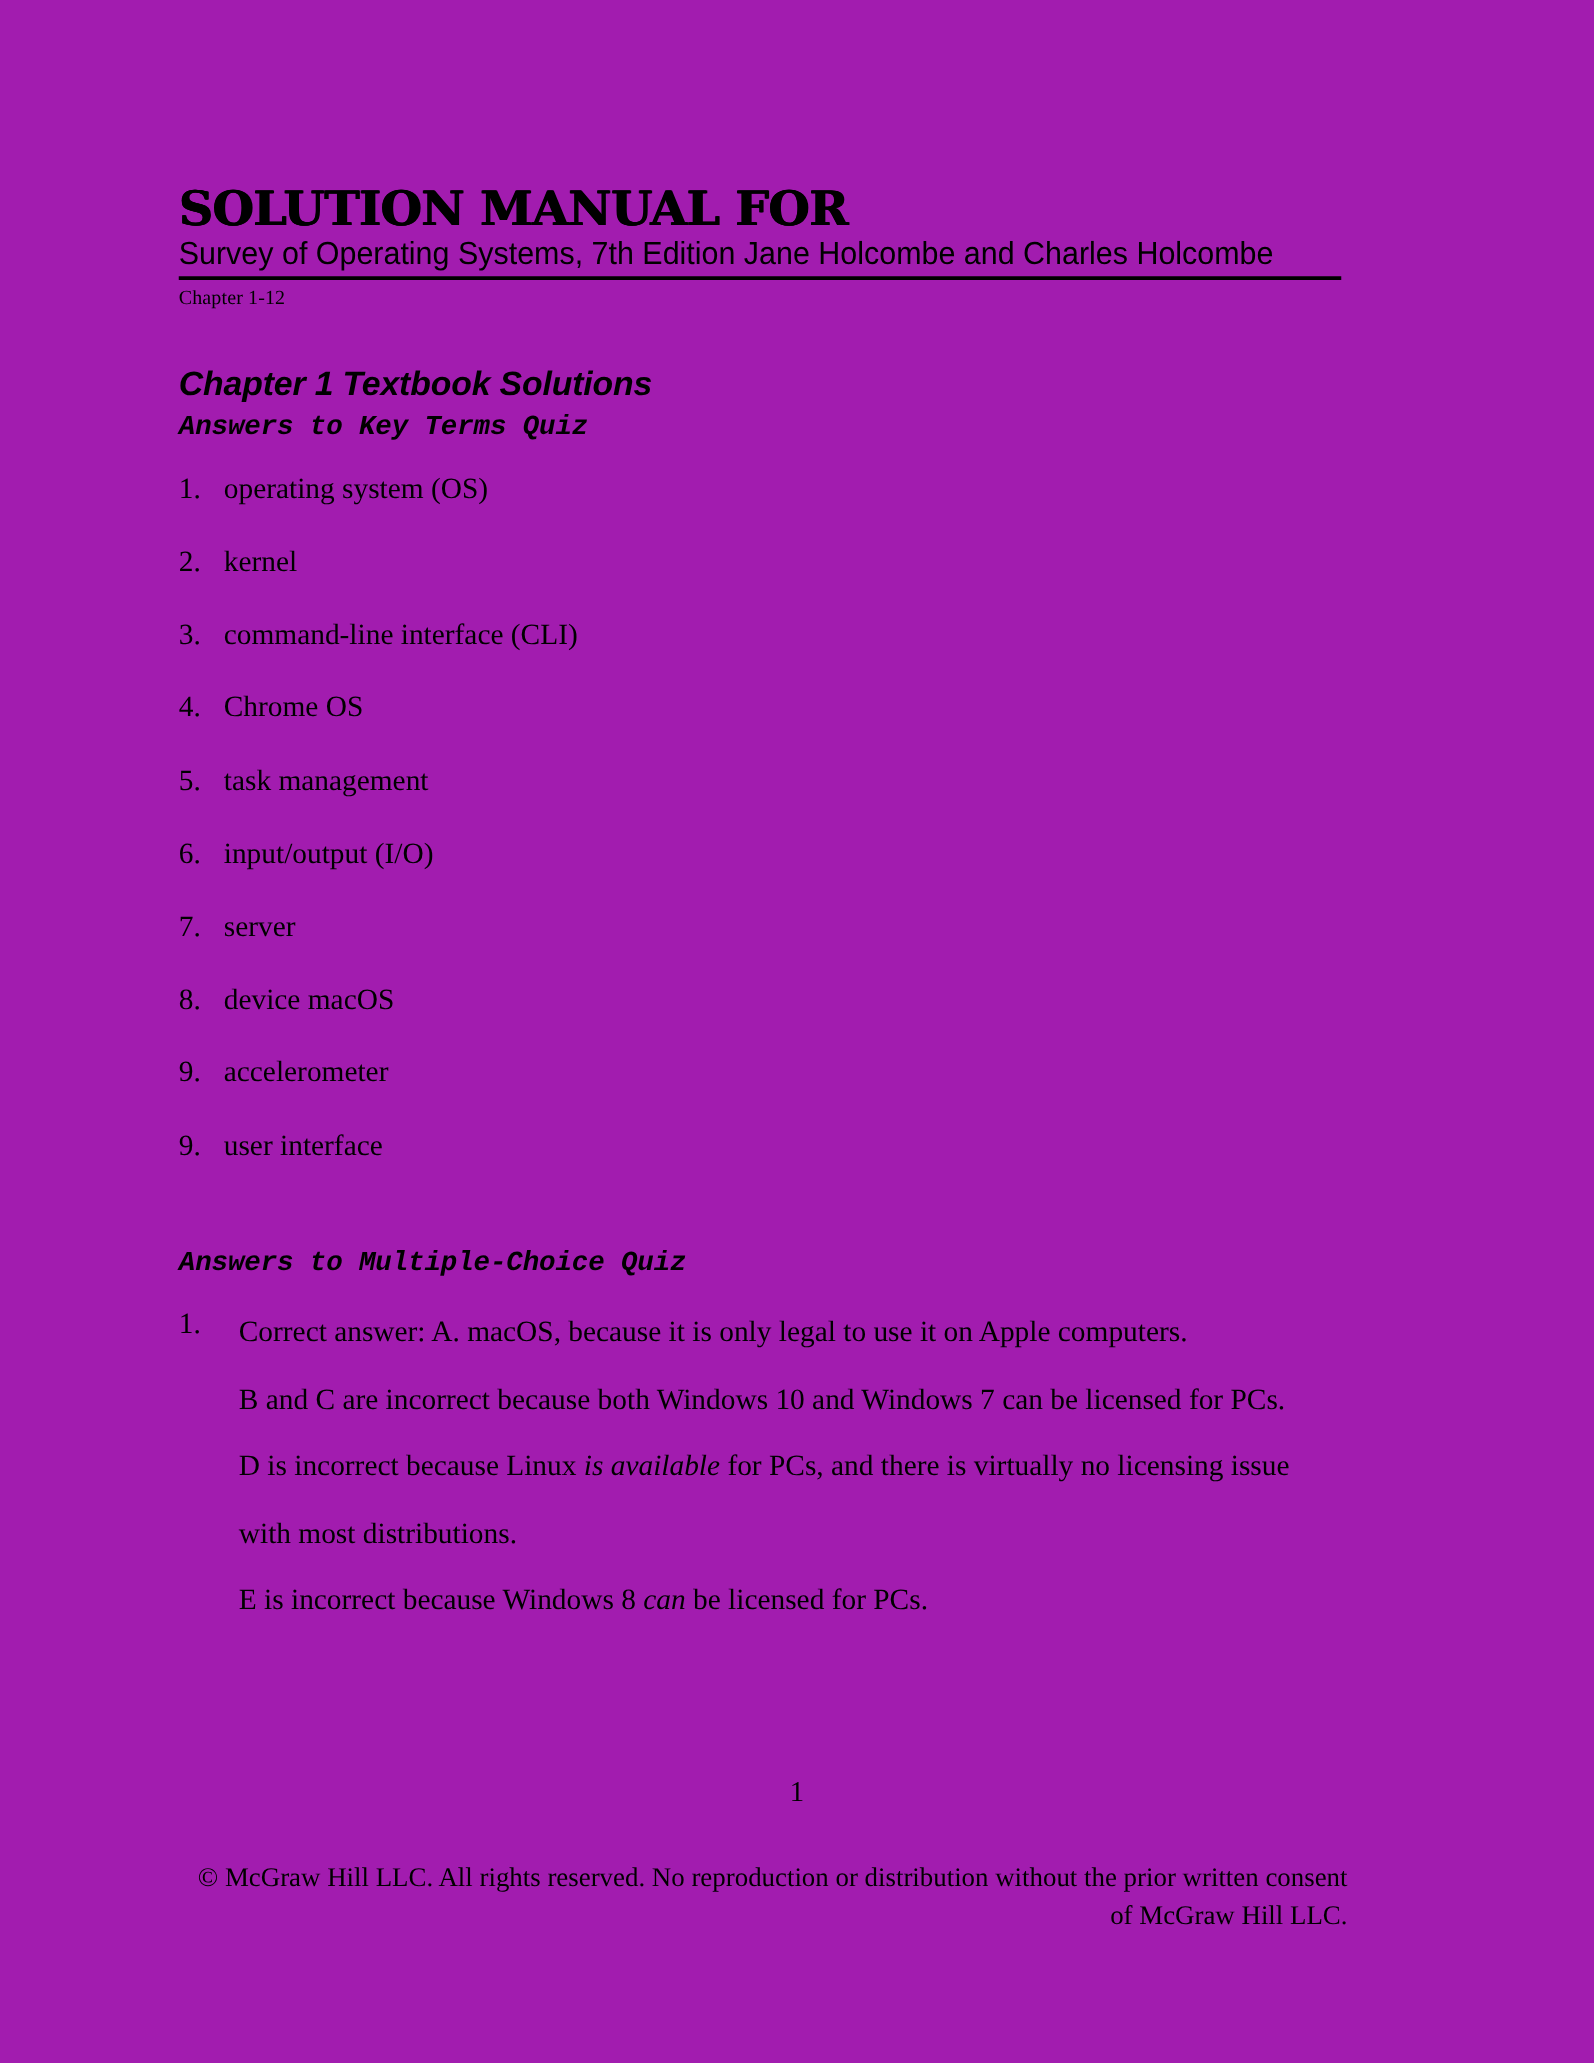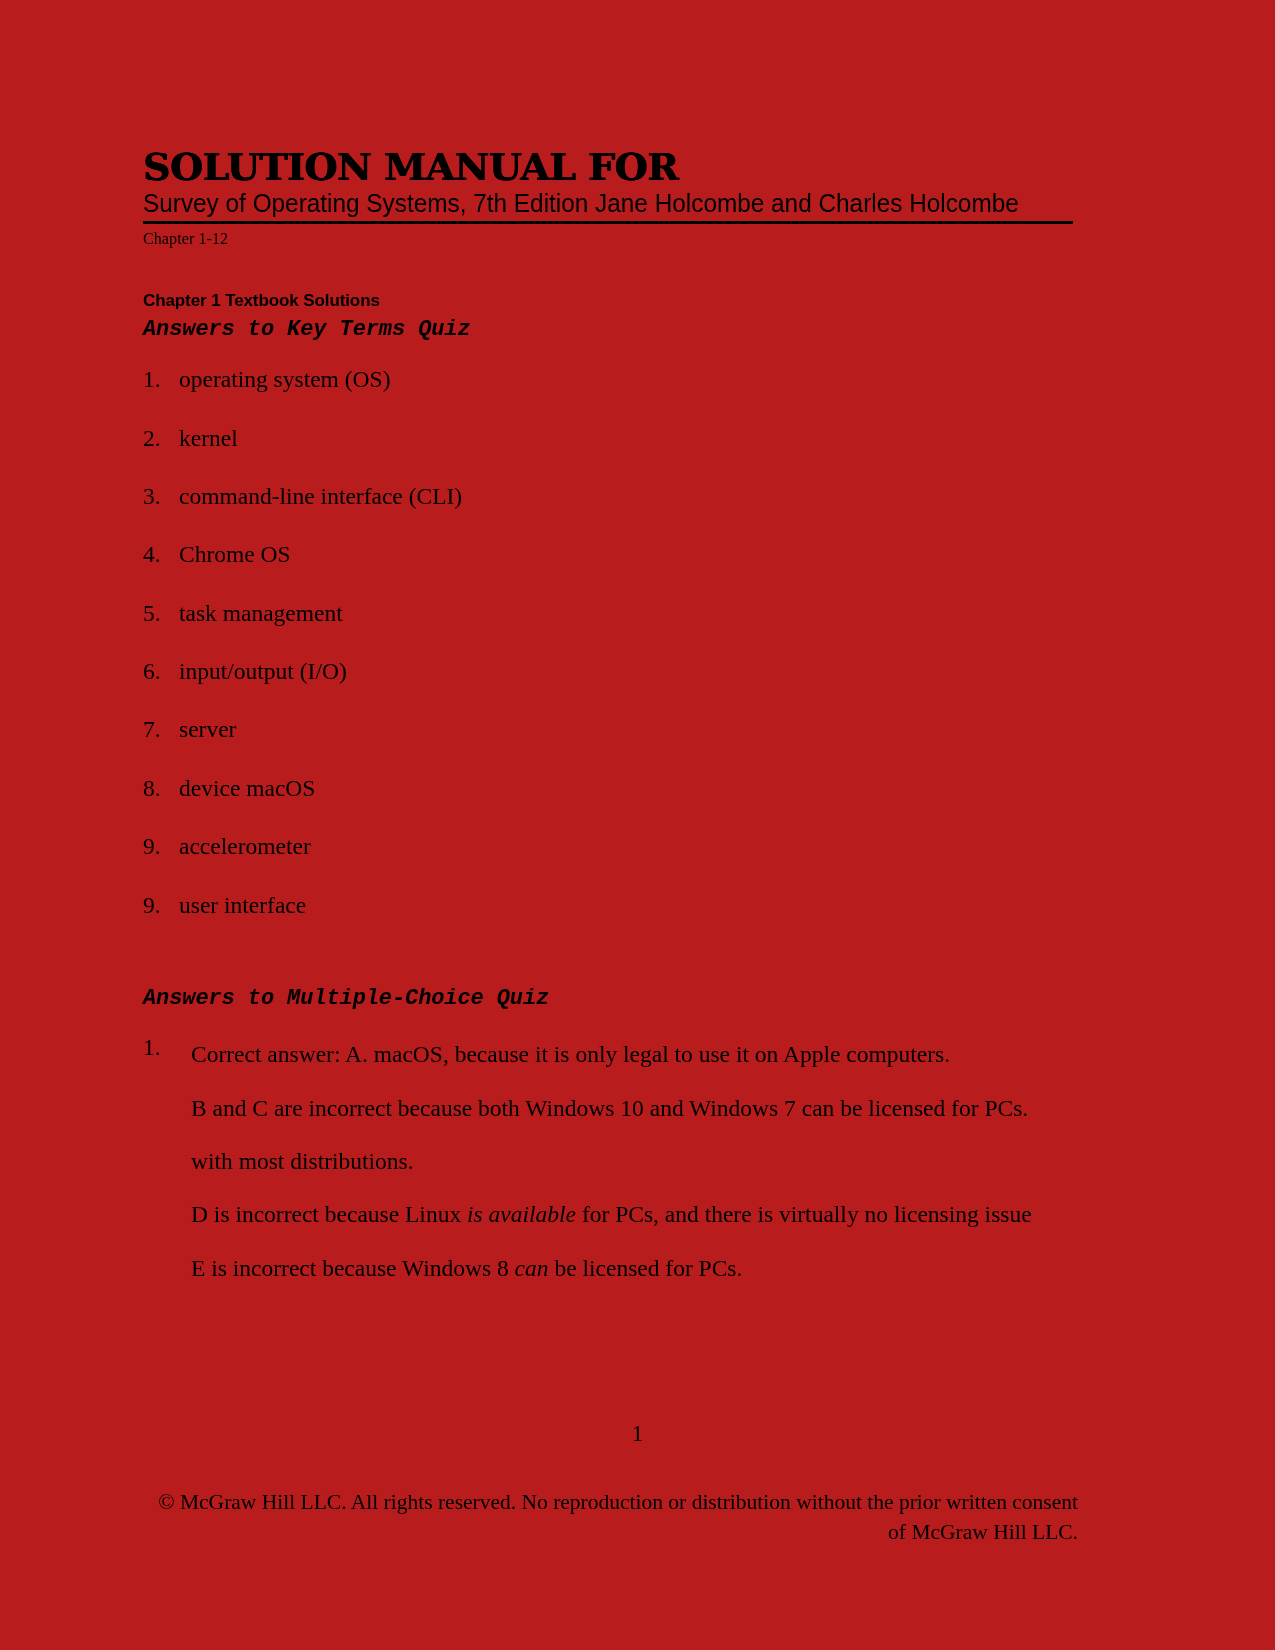--- a/index.html
+++ b/index.html
@@ -15,21 +15,21 @@
     font-family: "Liberation Serif", "DejaVu Serif", serif;
     color: #000000;
     overflow: hidden;
   }
 
   .page {
     position: absolute;
     left: 0; top: 0;
     width: 1275px;
     height: 1650px;
-    background: #b91c1c;
+    background: #a21caf;
   }
 
   .content {
     position: absolute;
     left: 143px;
     top: 148px;
     width: 935px;
   }
 
   
@@ -73,24 +73,25 @@
     font-size: 16px;
     line-height: 1.2;
     margin: 5px 0 0 0;
     letter-spacing: 0.1px;
   }
 
   
   .h-section {
     font-family: "Liberation Sans", "DejaVu Sans", sans-serif;
     font-weight: 700;
-    font-size: 17px;
+    font-size: 27px;
     line-height: 1.22;
     margin: 43px 0 0 0;
     letter-spacing: -0.1px;
+    font-style: italic;
   }
   .h-sub {
     font-family: Liberation Mono, monospace;
     font-weight: 700;
     font-style: italic;
     font-size: 22px;
     line-height: 1.2;
     margin: 5px 0 0 0;
     letter-spacing: -0.1px;
   }
@@ -198,22 +199,22 @@
         <li><span class="num">9.</span><span>user interface</span></li>
       </ol>
 
     <div class="h-sub spaced">Answers to Multiple-Choice Quiz</div>
 
     <ol class="mc-list" id="mc-list">
         <li class="mc-item">
           <span class="num">1.</span>
           <p class="mc-line"><span>Correct answer: A. macOS, because it is only legal to use it on Apple computers.</span></p>
           <p class="mc-line"><span>B and C are incorrect because both Windows 10 and Windows 7 can be licensed for PCs.</span></p>
+          <p class="mc-line"><span>D is incorrect because Linux </span><em>is available</em><span> for PCs, and there is virtually no licensing issue</span></p>
           <p class="mc-line"><span>with most distributions.</span></p>
-          <p class="mc-line"><span>D is incorrect because Linux </span><em>is available</em><span> for PCs, and there is virtually no licensing issue</span></p>
           <p class="mc-line"><span>E is incorrect because Windows 8 </span><em>can</em><span> be licensed for PCs.</span></p>
         </li>
       </ol>
 
   </div>
 
   <div class="page-number">1</div>
 
   <div class="copyright">© McGraw Hill LLC. All rights reserved. No reproduction or distribution without the prior written consent of McGraw Hill LLC.</div>
 

